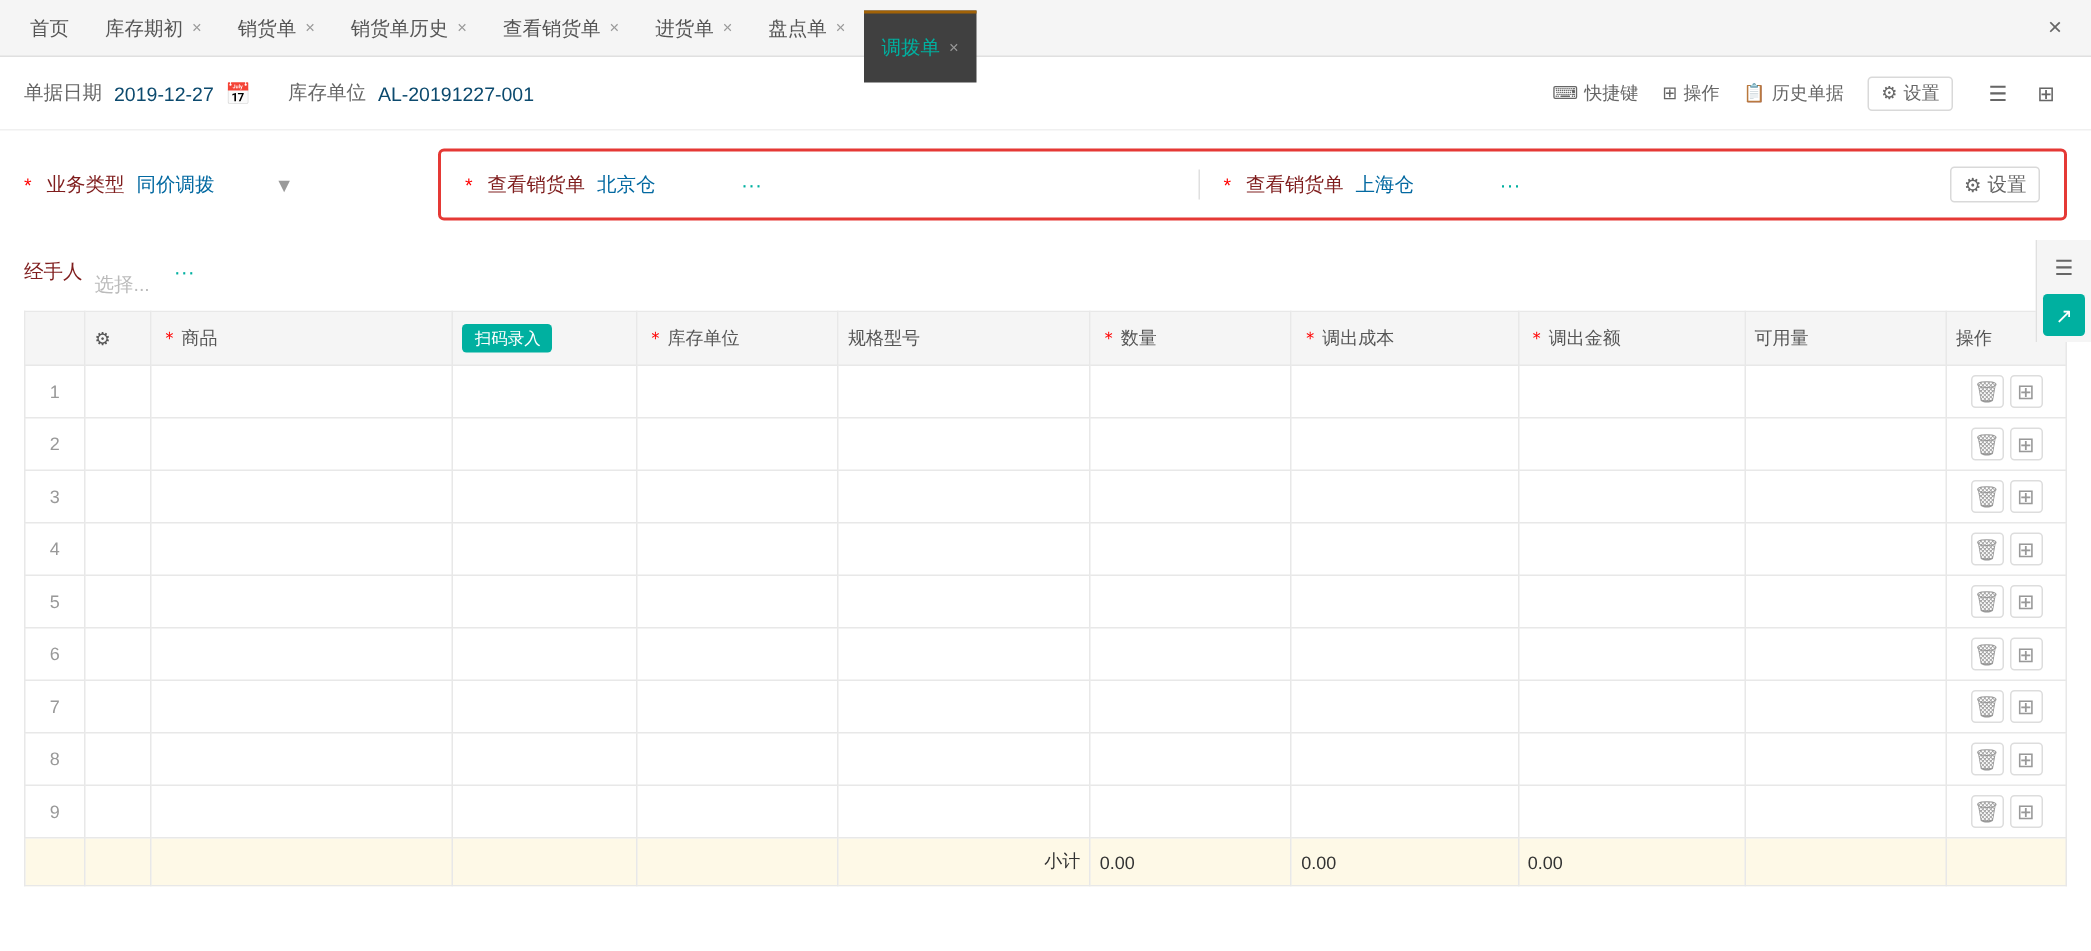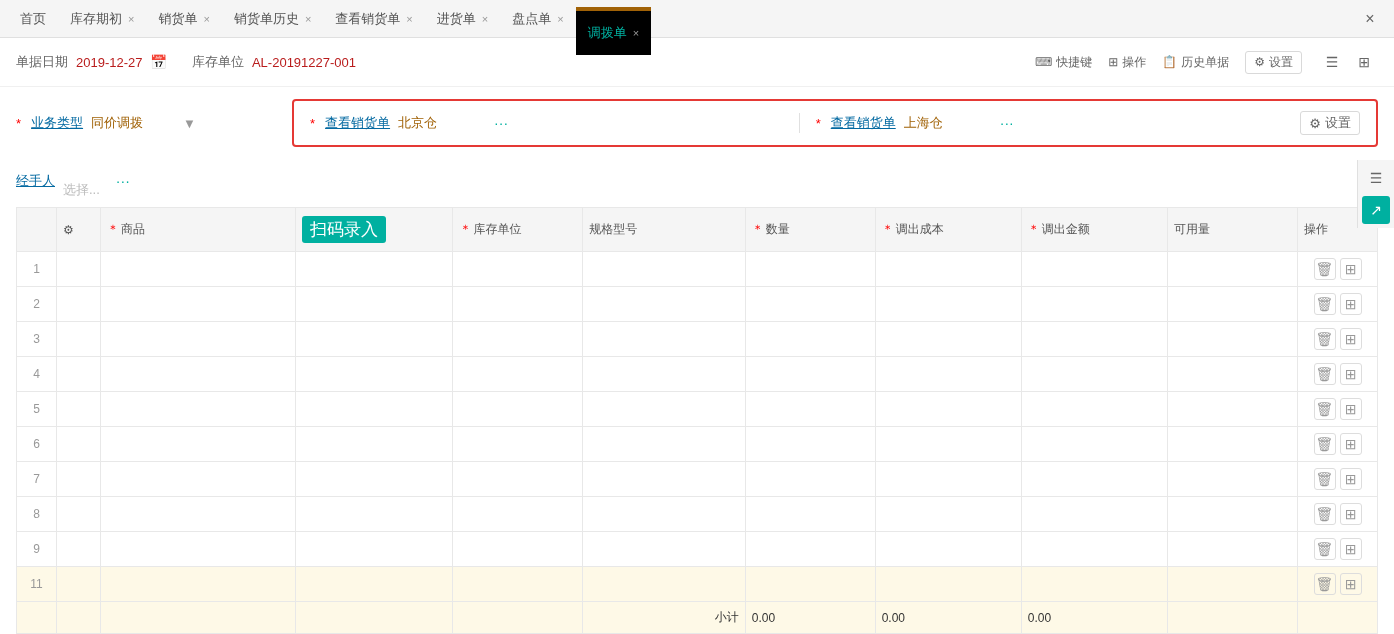--- a/index.html
+++ b/index.html
@@ -20,23 +20,23 @@
       align-items: center;
       padding: 0 12px;
       height: 48px;
       cursor: pointer;
       font-size: 13px;
       color: #555;
       white-space: nowrap;
       border-right: none;
     }
     .tab-item.active {
-      background: #000000;
+      background: #404040;
       color: #00b0a0;
-      border-top: 4px solid #a16207;
+      border-top: 2px solid #a16207;
       font-weight: 500;
       margin-top: 24px;
     }
     .tab-close {
       margin-left: 6px;
       color: #999;
       font-size: 11px;
       cursor: pointer;
     }
     .tab-bar-close {
@@ -67,21 +67,21 @@
       font-size: 12px;
       color: #666;
     }
     .header-field {
       display: flex;
       align-items: center;
       gap: 8px;
       text-align: right;
     }
     .header-label { color: #666; }
-    .header-value { color: #b91c1c; font-weight: 500; }
+    .header-value { color: #0c4a6e; font-weight: 500; }
     .calendar-icon {
       color: #00b0a0;
       cursor: pointer;
       font-size: 14px;
     }
     .header-action {
       display: flex;
       align-items: center;
       gap: 4px;
       color: #666;
@@ -108,23 +108,23 @@
       align-items: center;
       margin-bottom: 12px;
       gap: 0;
     }
     .form-section {
       display: flex;
       align-items: center;
       gap: 8px;
     }
     .required-star { color: #f00; margin-right: 2px; }
-    .field-label { color: #0369a1; text-decoration: underline; }
+    .field-label { color: #7f1d1d; }
     .field-value {
-      color: #a16207;
+      color: #0369a1;
       min-width: 80px;
     }
     .dropdown-arrow {
       color: #999;
       cursor: pointer;
       margin-left: 4px;
     }
     .more-dots {
       color: #00b0a0;
       cursor: pointer;
@@ -201,21 +201,21 @@
     .col-available { min-width: 80px; }
     .col-op { width: 80px; text-align: center; }
 
     .scan-btn {
       background: #00b0a0;
       color: #fff;
       border: none;
       padding: 2px 8px;
       border-radius: 3px;
       cursor: pointer;
-      font-size: 17px;
+      font-size: 11px;
       text-align: right;
     }
     .row-ops {
       display: flex;
       gap: 4px;
       justify-content: center;
     }
     .row-op-btn {
       cursor: pointer;
       color: #999;
@@ -559,38 +559,20 @@
       <td></td>
       <td></td>
       <td class="col-op">
         <div class="row-ops">
           <button class="row-op-btn">🗑</button>
           <button class="row-op-btn">⊞</button>
         </div>
       </td>
     </tr>
           <tr class="subtotal-row">
-      <td class="col-index">11</td>
-      <td></td>
-      <td></td>
-      <td></td>
-      <td></td>
-      <td></td>
-      <td></td>
-      <td></td>
-      <td></td>
-      <td></td>
-      <td class="col-op">
-        <div class="row-ops">
-          <button class="row-op-btn">🗑</button>
-          <button class="row-op-btn">⊞</button>
-        </div>
-      </td>
-    </tr>
-          <tr class="subtotal-row">
   <td></td>
   <td></td>
   <td></td>
   <td></td>
   <td></td>
   <td class="subtotal-label">小计</td>
   <td class="subtotal-value">0.00</td>
   <td class="subtotal-value">0.00</td>
   <td class="subtotal-value">0.00</td>
   <td></td>

